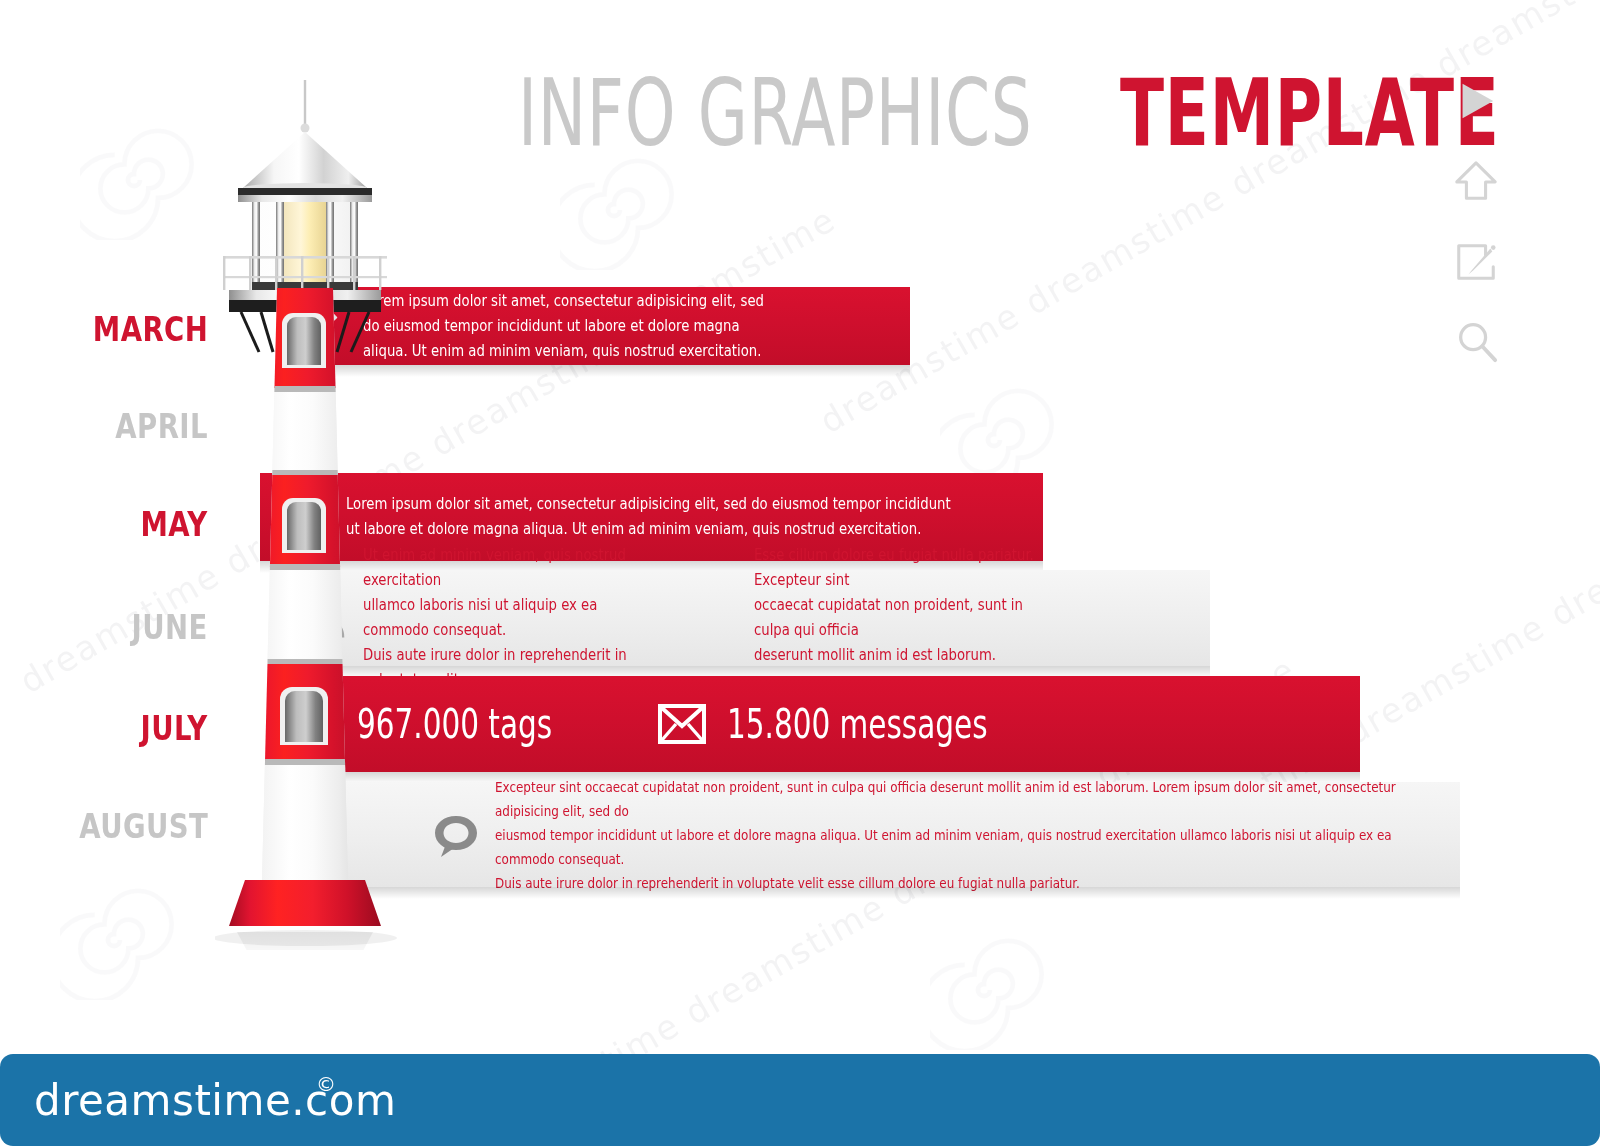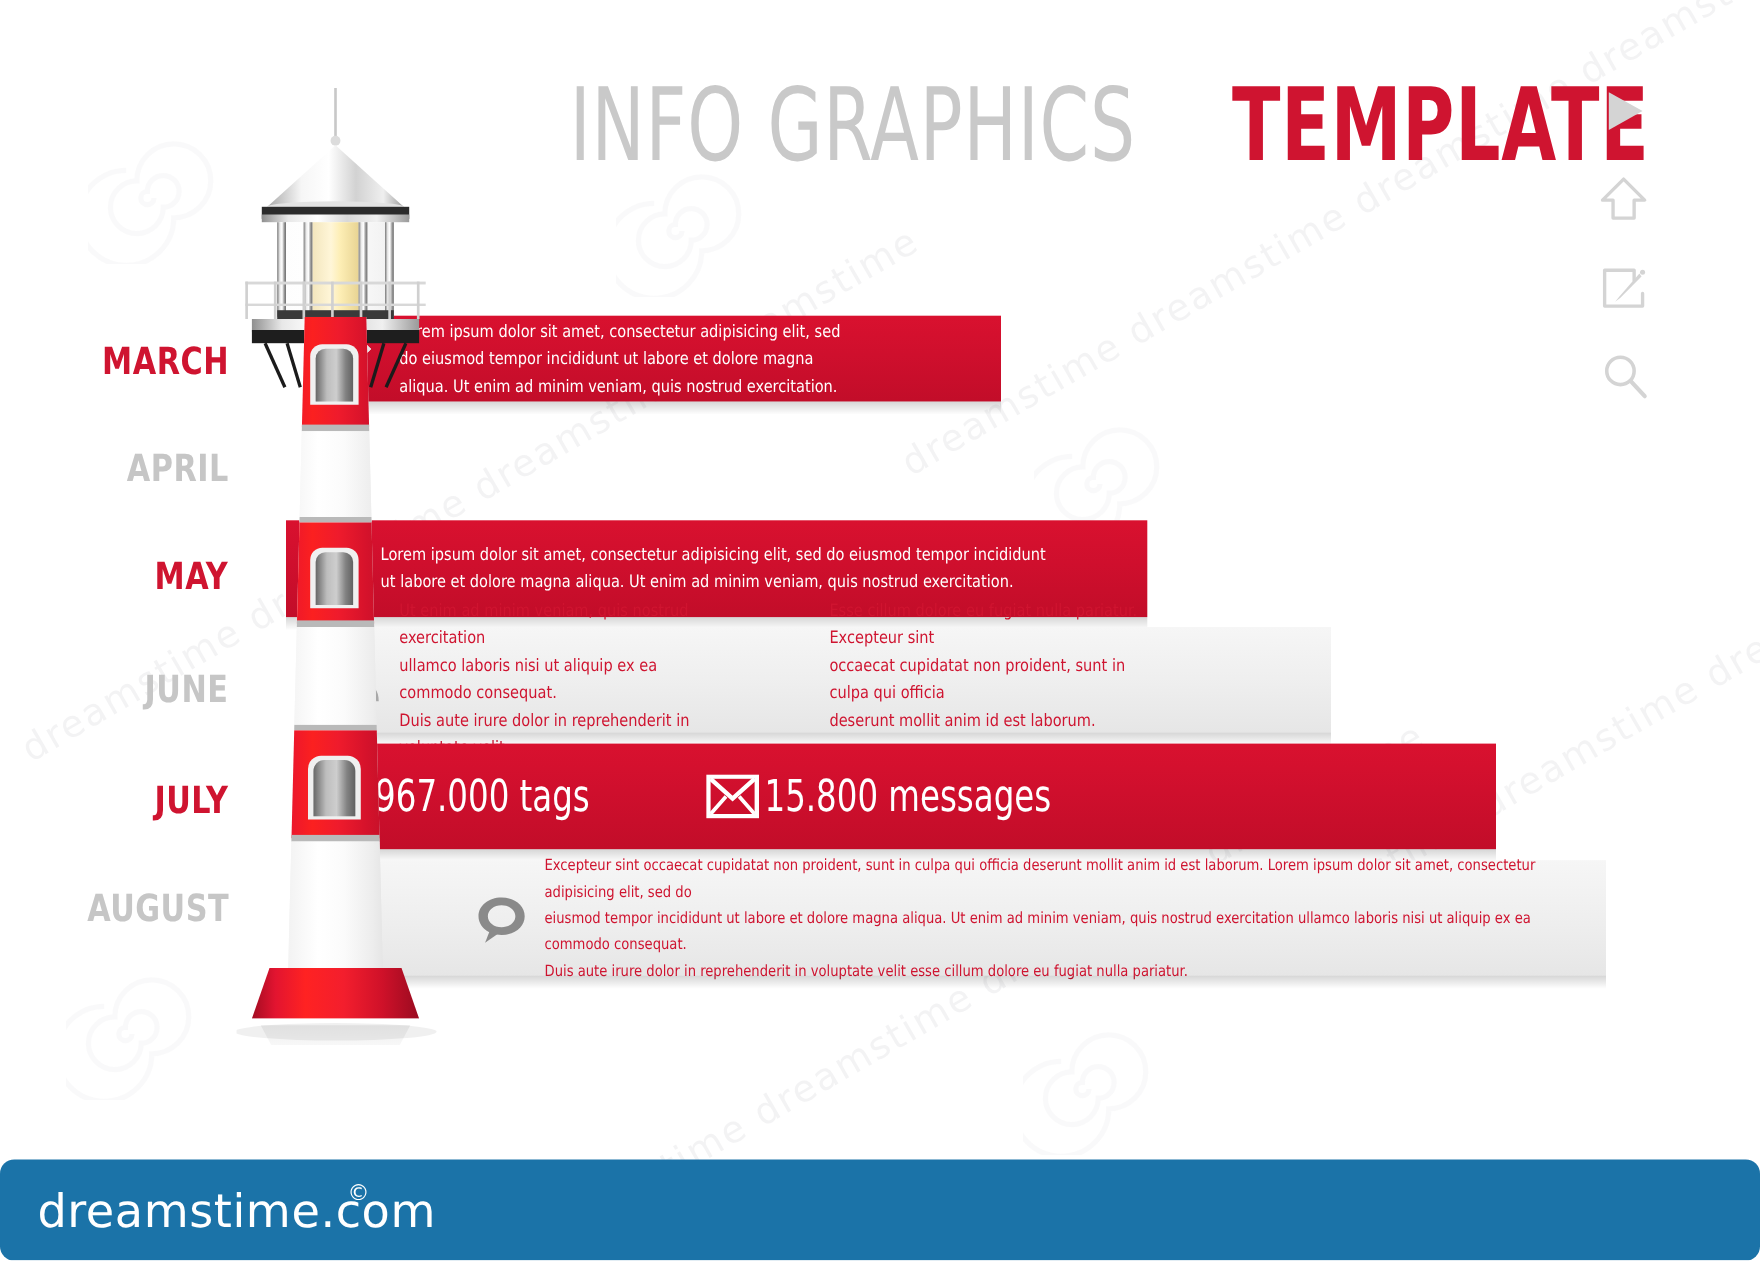--- a/index.html
+++ b/index.html
@@ -127,20 +127,21 @@
 
   .stats-row {
     display: flex;
     align-items: center;
     gap: 58px;
     width: 100%;
   }
   .stat-item {
     display: flex;
     align-items: center;
+    gap: 16px;
   }
 
   
   .month {
     position: absolute;
     right: 1392px;      
     font-family: "Liberation Sans Narrow", "DejaVu Sans Condensed", "Liberation Sans", sans-serif;
     font-size: 34px;
     line-height: 34px;
     font-weight: 700;

